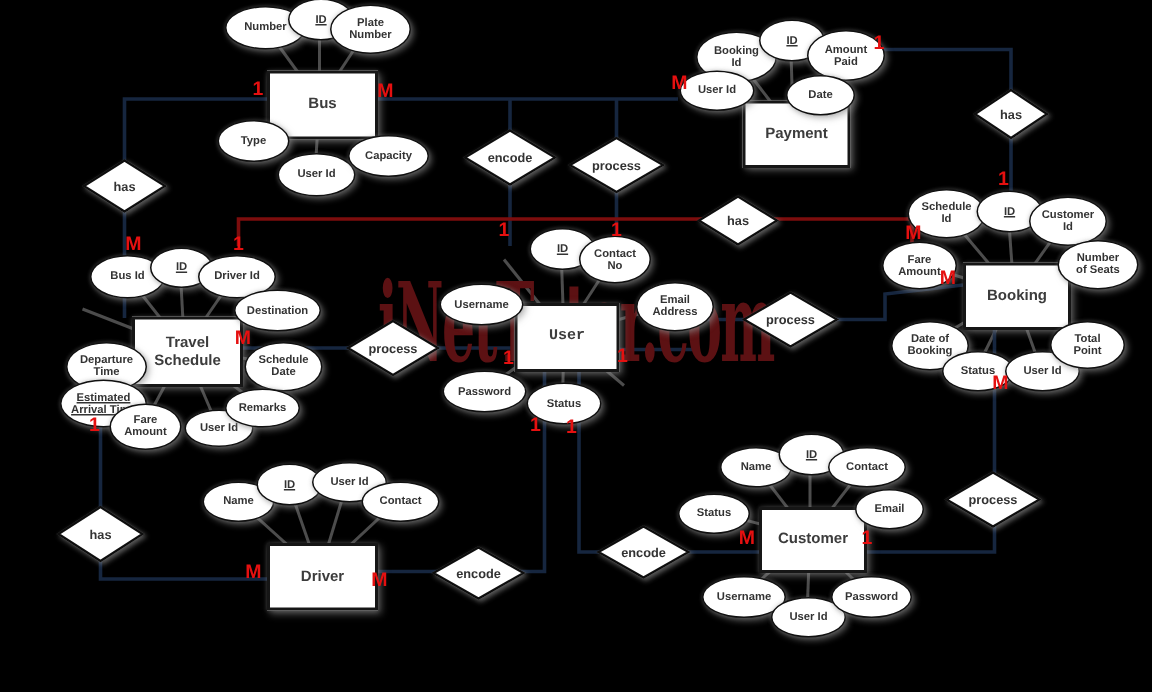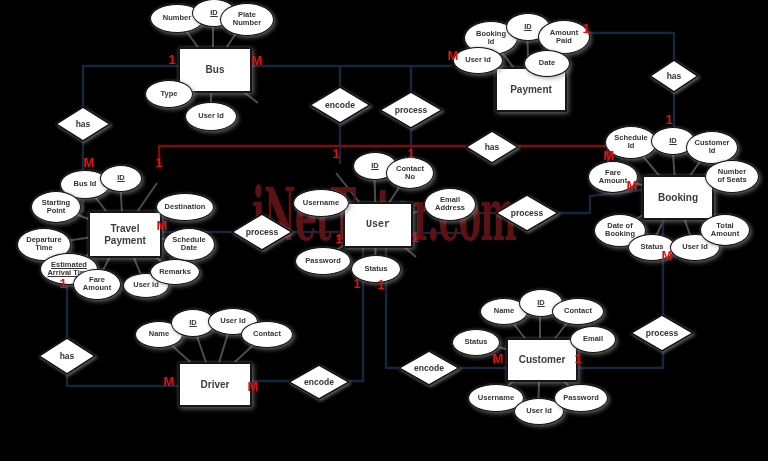--- a/index.html
+++ b/index.html
@@ -120,44 +120,44 @@
     <div class="diamond-label" style="left: 492px; top: 147px;">has</div>
     <div class="diamond-label" style="left: 262px; top: 232px;">process</div>
     <div class="diamond-label" style="left: 527px; top: 213px;">process</div>
     <div class="diamond-label" style="left: 67px; top: 356px;">has</div>
     <div class="diamond-label" style="left: 319px; top: 382px;">encode</div>
     <div class="diamond-label" style="left: 429px; top: 368px;">encode</div>
     <div class="diamond-label" style="left: 662px; top: 333px;">process</div>
     <div class="entity" style="left: 495px; top: 67px; width: 68px; height: 41px;">Payment</div>
     <div class="entity" style="left: 178px; top: 47px; width: 70px; height: 42px;">Bus</div>
     <div class="entity" style="left: 88px; top: 211px; width: 70px; height: 43px;">Travel
-Payment</div>
+Schedule</div>
     <div class="entity" style="left: 343px; top: 202px; width: 66px; height: 42px; font-family: Liberation Mono, monospace;">User</div>
     <div class="entity" style="left: 642px; top: 175px; width: 68px; height: 41px;">Booking</div>
     <div class="entity" style="left: 178px; top: 362px; width: 70px; height: 41px;">Driver</div>
     <div class="entity" style="left: 506px; top: 338px; width: 68px; height: 40px;">Customer</div>
     <div class="ellipse" style="left: 150px; top: 3.5px; width: 52px; height: 27px;">Number</div>
     <div class="ellipse key" style="left: 192px; top: -1px; width: 42px; height: 26px;">ID</div>
     <div class="ellipse" style="left: 220px; top: 2.5px; width: 52px; height: 31px;">Plate
 Number</div>
     <div class="ellipse" style="left: 145px; top: 80px; width: 46px; height: 26px;">Type</div>
     <div class="ellipse" style="left: 185px; top: 101.5px; width: 50px; height: 27px;">User Id</div>
+    <div class="ellipse" style="left: 232px; top: 90px; width: 52px; height: 26px;">Capacity</div>
     <div class="ellipse" style="left: 464px; top: 21px; width: 52px; height: 32px;">Booking
 Id</div>
     <div class="ellipse key" style="left: 506px; top: 13px; width: 42px; height: 26px;">ID</div>
     <div class="ellipse" style="left: 538px; top: 20px; width: 50px; height: 32px;">Amount
 Paid</div>
     <div class="ellipse" style="left: 453px; top: 46.5px; width: 48px; height: 25px;">User Id</div>
     <div class="ellipse" style="left: 524px; top: 49.5px; width: 44px; height: 25px;">Date</div>
     <div class="ellipse" style="left: 60px; top: 169.5px; width: 48px; height: 27px;">Bus Id</div>
     <div class="ellipse key" style="left: 100px; top: 164.5px; width: 40px; height: 25px;">ID</div>
-    <div class="ellipse" style="left: 31px; top: 191px; width: 48px; height: 30px;">Starting
-Point</div>
+    <div class="ellipse" style="left: 132px; top: 169.5px; width: 50px; height: 27px;">Driver Id</div>
     <div class="ellipse" style="left: 156px; top: 193px; width: 56px; height: 26px;">Destination</div>
-    <div class="ellipse" style="left: 17px; top: 227.5px; width: 52px; height: 31px;">Departure
+    <div class="ellipse" style="left: 44px; top: 227.5px; width: 52px; height: 31px;">Departure
 Time</div>
     <div class="ellipse" style="left: 163px; top: 227.5px; width: 50px; height: 31px;">Schedule
 Date</div>
     <div class="ellipse" style="left: 40px; top: 253px; width: 56px; height: 30px; text-decoration: underline;">Estimated
 Arrival Time</div>
     <div class="ellipse" style="left: 73px; top: 268.5px; width: 46px; height: 29px;">Fare
 Amount</div>
     <div class="ellipse" style="left: 123px; top: 272.5px; width: 44px; height: 23px;">User Id</div>
     <div class="ellipse" style="left: 150px; top: 259px; width: 48px; height: 24px;">Remarks</div>
     <div class="ellipse key" style="left: 353px; top: 152px; width: 42px; height: 26px;">ID</div>
@@ -175,21 +175,21 @@
 Id</div>
     <div class="ellipse" style="left: 588px; top: 161px; width: 48px; height: 30px;">Fare
 Amount</div>
     <div class="ellipse" style="left: 705px; top: 159.5px; width: 52px; height: 31px;">Number
 of Seats</div>
     <div class="ellipse" style="left: 594px; top: 213.5px; width: 50px; height: 31px;">Date of
 Booking</div>
     <div class="ellipse" style="left: 628px; top: 233.5px; width: 46px; height: 25px;">Status</div>
     <div class="ellipse" style="left: 670px; top: 233.5px; width: 48px; height: 25px;">User Id</div>
     <div class="ellipse" style="left: 700px; top: 214px; width: 48px; height: 30px;">Total
-Amount</div>
+Point</div>
     <div class="ellipse" style="left: 135px; top: 320.5px; width: 46px; height: 25px;">Name</div>
     <div class="ellipse key" style="left: 171px; top: 309px; width: 42px; height: 26px;">ID</div>
     <div class="ellipse" style="left: 208px; top: 307.5px; width: 48px; height: 25px;">User Id</div>
     <div class="ellipse" style="left: 241px; top: 320.5px; width: 50px; height: 25px;">Contact</div>
     <div class="ellipse" style="left: 480px; top: 297.5px; width: 46px; height: 25px;">Name</div>
     <div class="ellipse key" style="left: 519px; top: 289px; width: 42px; height: 26px;">ID</div>
     <div class="ellipse" style="left: 552px; top: 297.5px; width: 50px; height: 25px;">Contact</div>
     <div class="ellipse" style="left: 452px; top: 328.5px; width: 46px; height: 25px;">Status</div>
     <div class="ellipse" style="left: 570px; top: 325.5px; width: 44px; height: 25px;">Email</div>
     <div class="ellipse" style="left: 468px; top: 384px; width: 54px; height: 26px;">Username</div>

